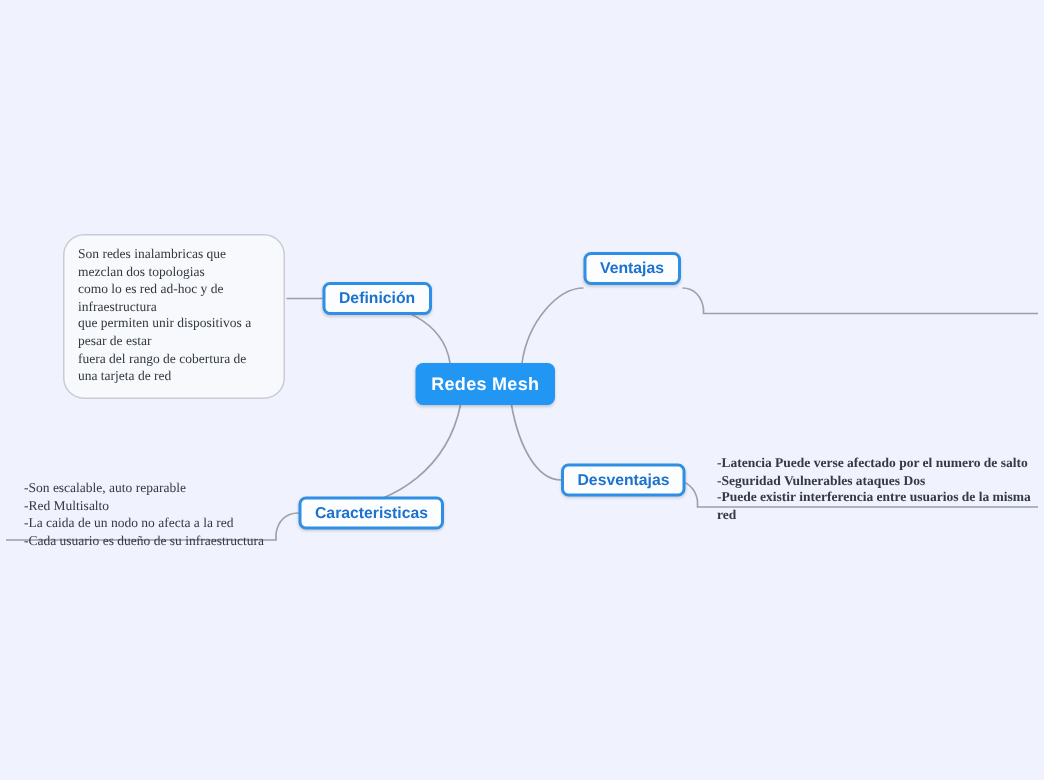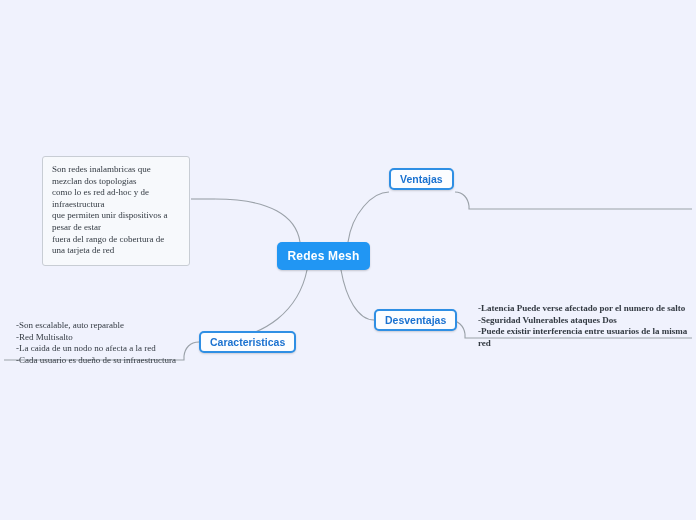--- a/index.html
+++ b/index.html
@@ -86,21 +86,21 @@
     font-family: "Liberation Serif", serif;
     font-size: 9px;
     line-height: 11.6px;
     color: #333a42;
     white-space: pre-line;
     z-index: 4;
   }
   .note-boxed {
     background: #f7f9fc;
     border: 1px solid #c8cdd4;
-    border-radius: 3px;
+    border-radius: 14px;
     padding: 7px 15px 8px 9px;
   }
 
   #note-definicion {
     left: 42px;
     top: 156px;
     width: 148px;
   }
   #note-ventajas {
     left: 478px;
@@ -140,20 +140,23 @@
 
     <path d="M 449 320 C 458 320 464 326 465 334 L 465 338 L 692 338" fill="none" stroke="#9aa1a8" stroke-width="1.1"></path>
 
     <path d="M 199 342 C 190 342 185 348 184 356 L 184 360 L 4 360" fill="none" stroke="#9aa1a8" stroke-width="1.1"></path>
   </svg>
 
   <div class="root-node">
     <span>Redes Mesh</span>
   </div>
 
+  <div class="branch-node" id="node-definicion">
+    <span>Definición</span>
+  </div>
 
   <div class="branch-node" id="node-ventajas">
     <span>Ventajas</span>
   </div>
 
   <div class="branch-node" id="node-desventajas">
     <span>Desventajas</span>
   </div>
 
   <div class="branch-node" id="node-caracteristicas">

